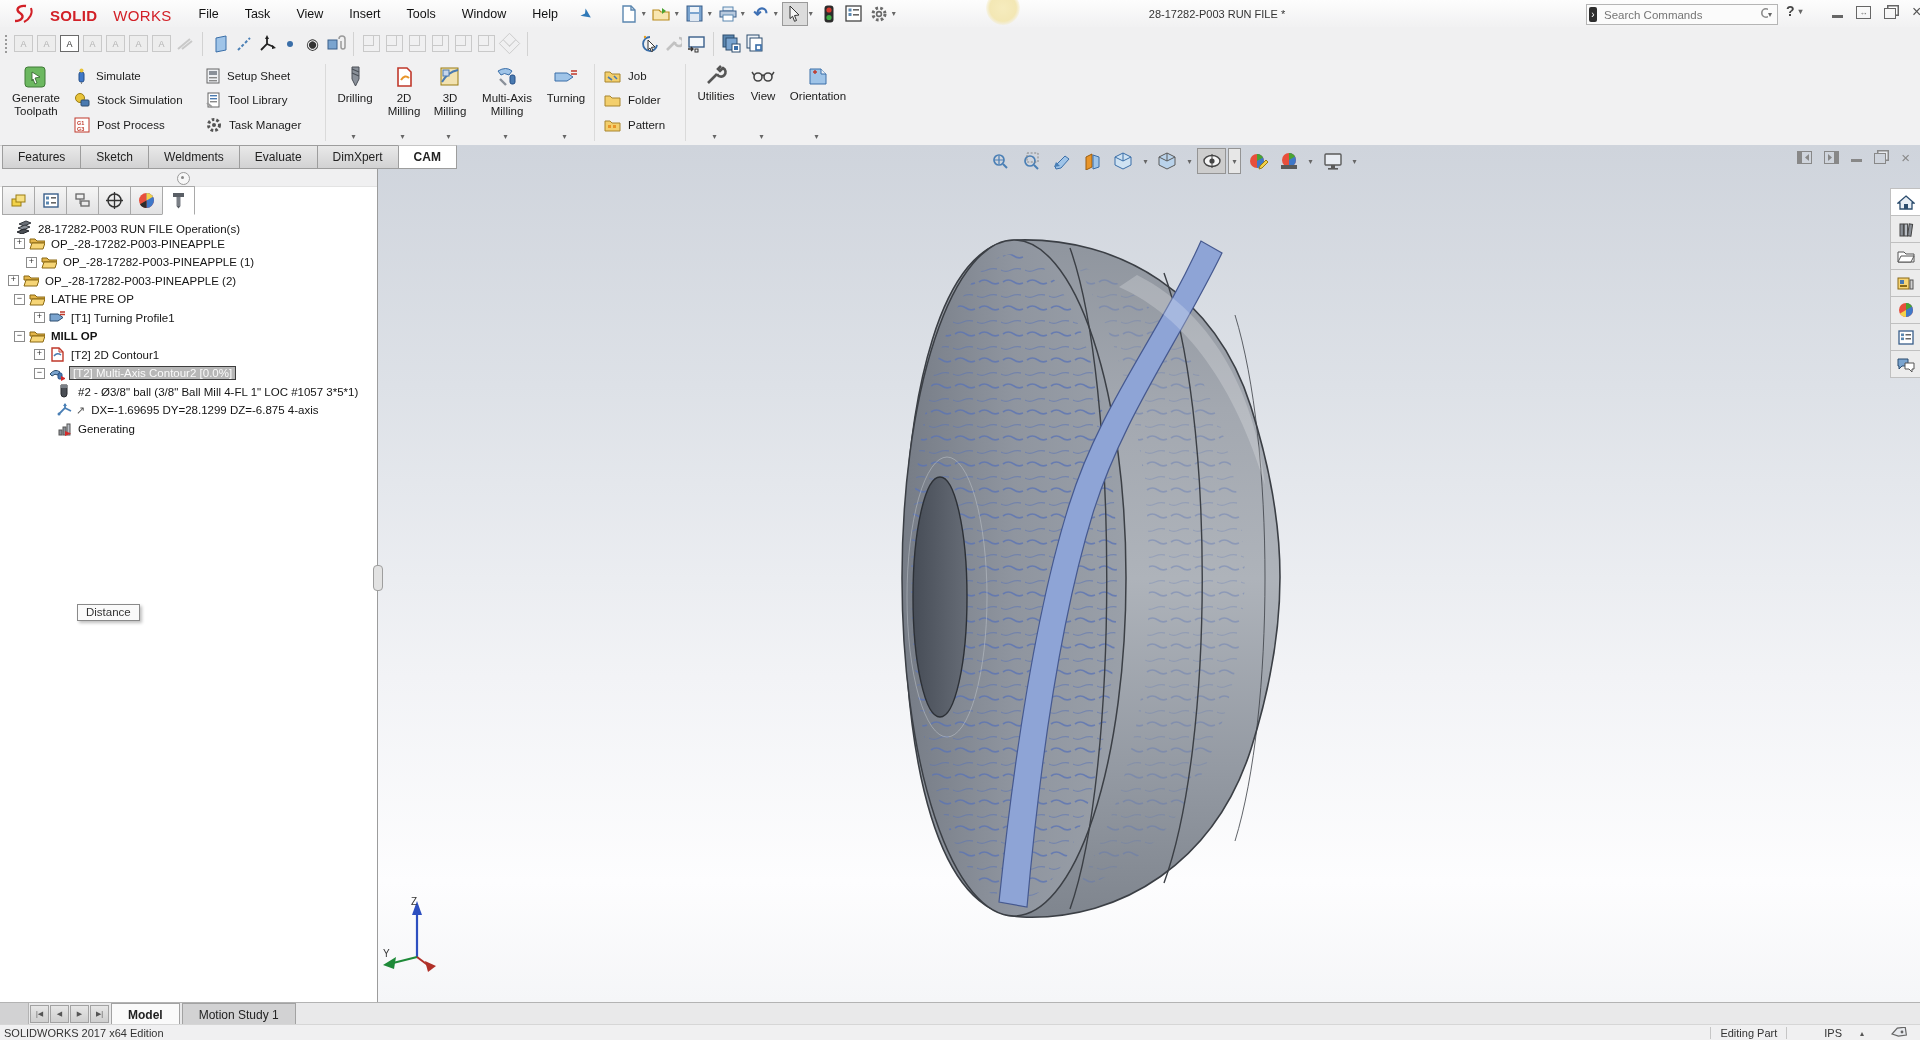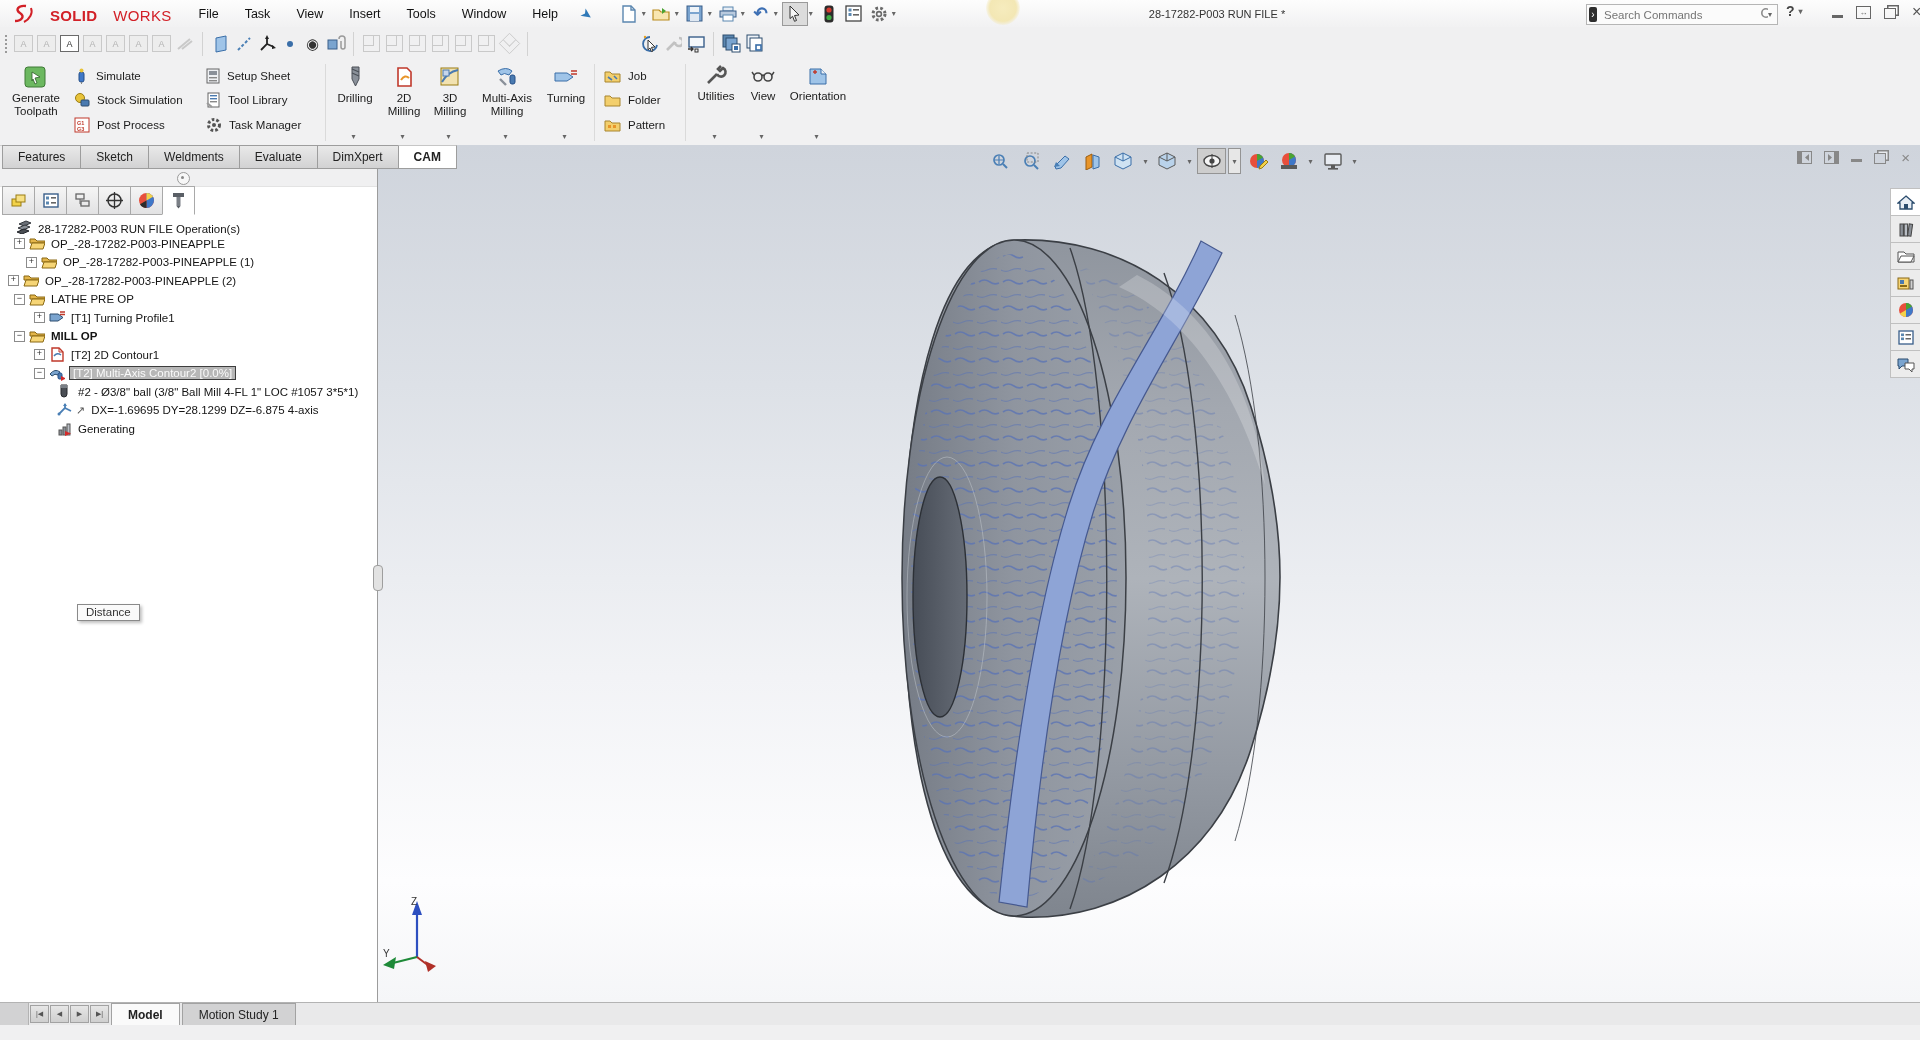--- a/index.html
+++ b/index.html
@@ -888,14 +888,29 @@
   <div class="bottombar abs">
     <span class="corner"></span>
     <span class="navb">|◀</span>
     <span class="navb">◀</span>
     <span class="navb">▶</span>
     <span class="navb">▶|</span>
     <span class="sheettab active">Model</span>
     <span class="sheettab">Motion Study 1</span>
   </div>
 
+  <div class="statusbar abs">
+    <span style="padding-left:4px;">SOLIDWORKS 2017 x64 Edition</span>
+    <div class="right">
+      <span class="ssep"></span>
+      <span>Editing Part</span>
+      <span class="ssep"></span>
+      <span style="width:28px;"></span>
+      <span>IPS</span>
+      <span style="font-size:8px;color:#555;margin:0 26px 0 18px;">▴</span>
+      <svg width="18" height="13" style="margin-right:12px;">
+          <path d="M2 6 L8 1 h8 v8 h-8 z" fill="#e8eaee" stroke="#666" stroke-width="1.2" transform="rotate(-8 9 6)"></path>
+          <circle cx="12" cy="5" r="1.4" fill="#666"></circle>
+        </svg>
+    </div>
+  </div>
 
 </div>
 
 </body></html>

